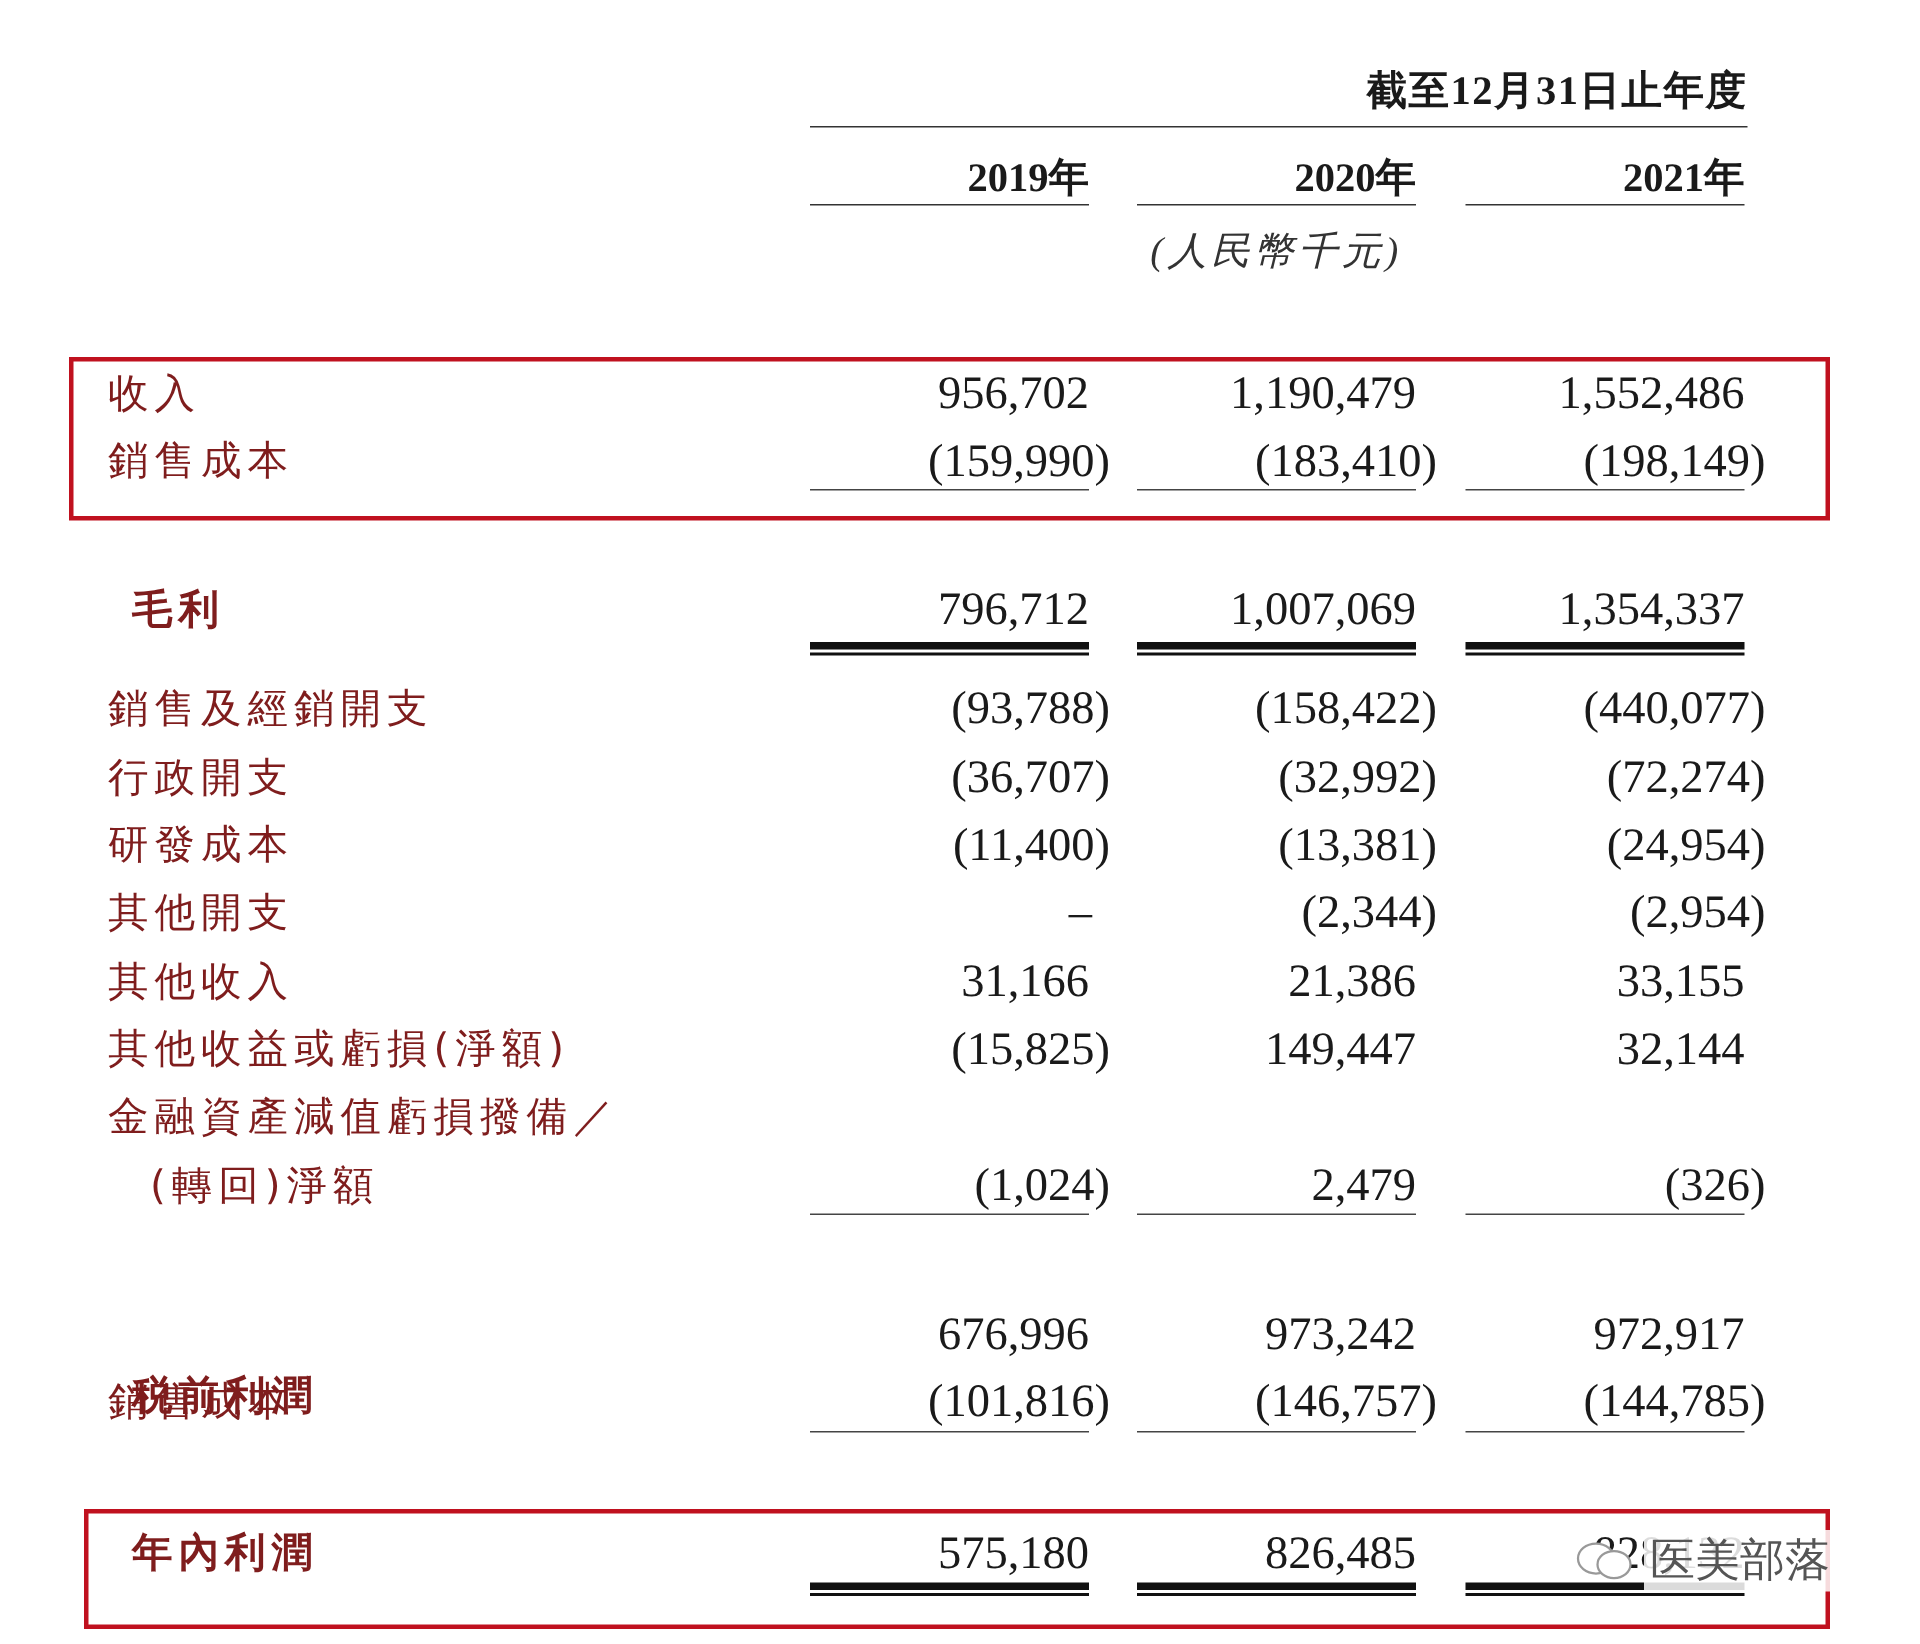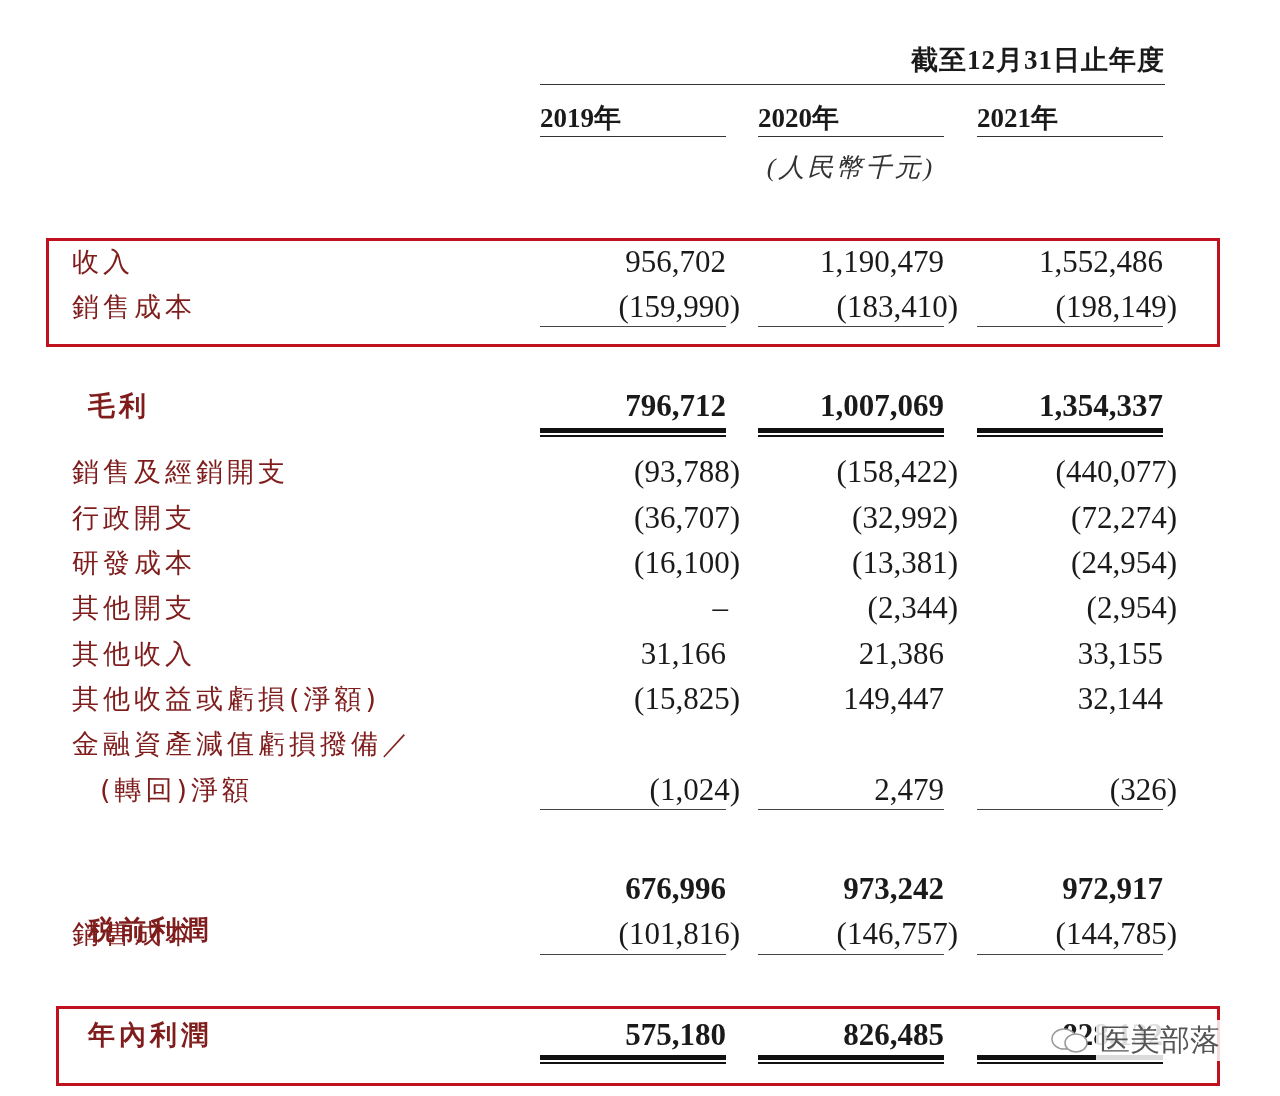--- a/index.html
+++ b/index.html
@@ -3,27 +3,27 @@
 <meta charset="utf-8">
 <style>
   html, body { margin:0; padding:0; }
   body {
     width:1280px; height:1096px; background:#ffffff; position:relative; overflow:hidden;
     font-family:"Liberation Serif", "DejaVu Serif", serif; color:#1a1a1a;
   }
   .abs { position:absolute; }
   .hdr-title { left:540px; width:625px; top:42px; text-align:right; font-size:27px; font-weight:bold; letter-spacing:1px; }
   .hdr-rule { left:540px; width:625px; top:84px; height:0; border-top:1.5px solid #333; }
-  .year { top:100px; width:186px; text-align:left; font-size:27px; font-weight:bold; }
+  .year { top:100px; width:186px; text-align:right; font-size:27px; font-weight:bold; }
   .year-rule { top:136px; width:186px; border-top:1.5px solid #333; }
   .unit { left:758px; width:186px; top:150px; text-align:center; font-size:26px; font-style:italic; letter-spacing:3px; color:#333; }
   .label { left:72px; font-size:27px; letter-spacing:4px; color:#7f1d1d; font-family:"DejaVu Sans", sans-serif; }
   .label.bold { font-weight:bold;margin-left:16px; }
   .val { width:200px; font-size:31px; text-align:right; }
-  .val.bold { font-weight:bold; }
+  .val.bold { font-weight:normal; }
   .c1 { left:540px; }
   .c2 { left:758px; }
   .c3 { left:977px; }
   .rule { width:186px; border-top:1.5px solid #444; }
   .dbl { width:186px; height:9px; border-top:5px solid #111; border-bottom:2px solid #111; box-sizing:border-box; }
   .redbox { border:3px solid #c0111f; box-sizing:border-box; }
   .watermark { font-family:"DejaVu Sans", sans-serif; font-size:30px; color:#555; background:rgba(255,255,255,0.85); padding:0 4px; }
 </style>
 </head>
 <body>
@@ -66,21 +66,21 @@
 <div class="abs val c1" style="top:454px">(93,788)</div>
 <div class="abs val c2" style="top:454px">(158,422)</div>
 <div class="abs val c3" style="top:454px">(440,077)</div>
 
 <div class="abs label" style="top:500px">行政開支</div>
 <div class="abs val c1" style="top:500px">(36,707)</div>
 <div class="abs val c2" style="top:500px">(32,992)</div>
 <div class="abs val c3" style="top:500px">(72,274)</div>
 
 <div class="abs label" style="top:545px">研發成本</div>
-<div class="abs val c1" style="top:545px">(16,100)</div>
+<div class="abs val c1" style="top:545px">(11,400)</div>
 <div class="abs val c2" style="top:545px">(13,381)</div>
 <div class="abs val c3" style="top:545px">(24,954)</div>
 
 <div class="abs label" style="top:590px">其他開支</div>
 <div class="abs val c1" style="top:590px;width:188px">–</div>
 <div class="abs val c2" style="top:590px">(2,344)</div>
 <div class="abs val c3" style="top:590px">(2,954)</div>
 
 <div class="abs label" style="top:636px">其他收入</div>
 <div class="abs val c1" style="top:636px;width:186px">31,166</div>

